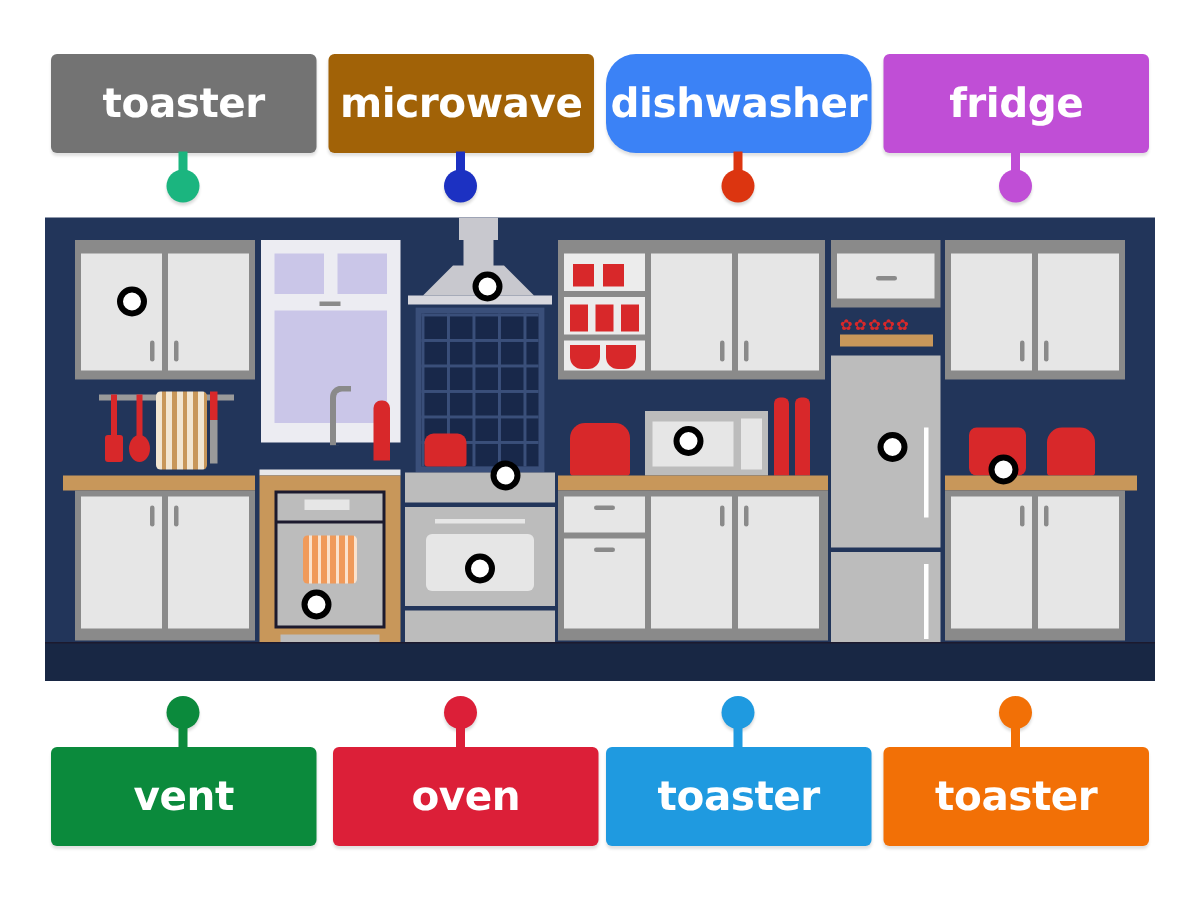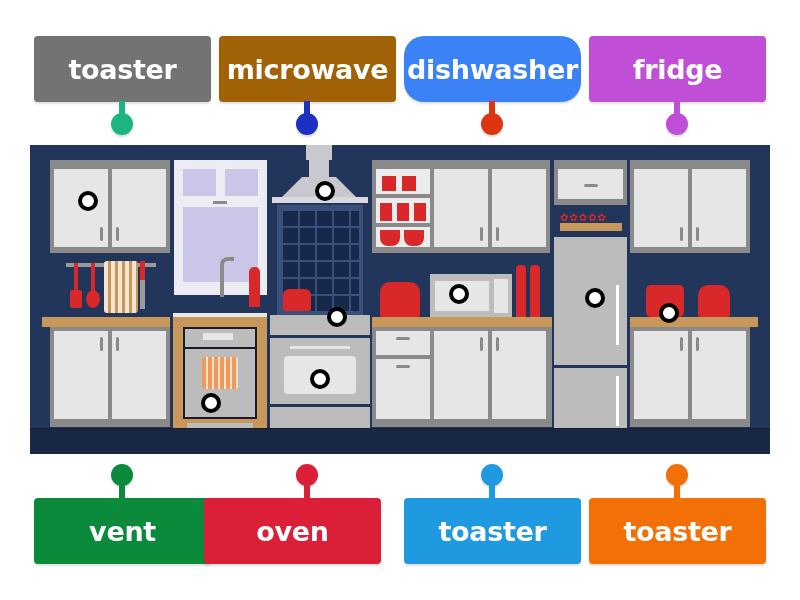--- a/index.html
+++ b/index.html
@@ -216,21 +216,21 @@
 <div class="hotspot" style="left:459px;top:294px;"></div>
 <div class="hotspot" style="left:595px;top:298px;"></div>
 <div class="hotspot" style="left:669px;top:313px;"></div>
 
 <div class="knob" style="left:111px;top:464px;background:#0b8a3c;"></div>
 <div class="stem" style="left:119px;top:482px;background:#0b8a3c;"></div>
 <div class="label" style="left:34px;top:498px;background:#0b8a3c;">vent</div>
 
 <div class="knob" style="left:296px;top:464px;background:#dc1f38;"></div>
 <div class="stem" style="left:304px;top:482px;background:#dc1f38;"></div>
-<div class="label" style="left:204px;top:498px;background:#dc1f38;">oven</div>
+<div class="label" style="left:222px;top:498px;background:#dc1f38;">oven</div>
 
 <div class="knob" style="left:481px;top:464px;background:#1f9ae0;"></div>
 <div class="stem" style="left:489px;top:482px;background:#1f9ae0;"></div>
 <div class="label" style="left:404px;top:498px;background:#1f9ae0;">toaster</div>
 
 <div class="knob" style="left:666px;top:464px;background:#f27006;"></div>
 <div class="stem" style="left:674px;top:482px;background:#f27006;"></div>
 <div class="label" style="left:589px;top:498px;background:#f27006;">toaster</div>
 
 </body></html>

